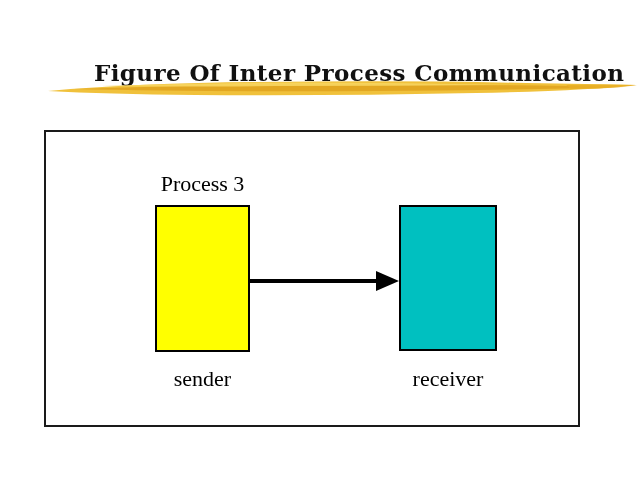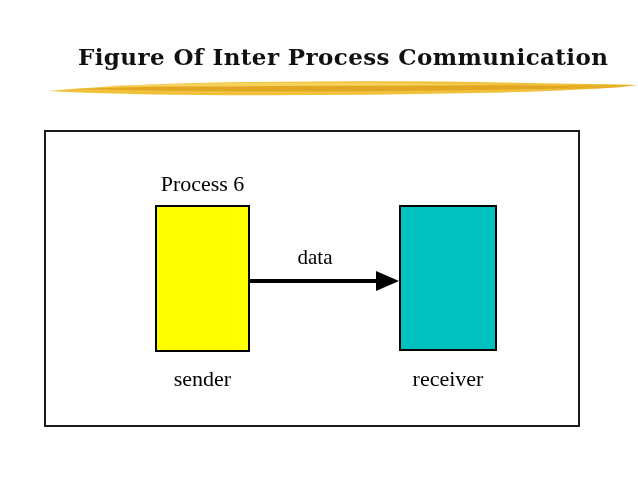--- a/index.html
+++ b/index.html
@@ -13,21 +13,21 @@
     height: 478px;
     background: var(--background, #ffffff);
     overflow: hidden;
     font-family: "Liberation Serif", serif;
     color: #000000;
   }
   .slide-title {
     position: absolute;
     left: 78px;
     top: 44px;
-    margin: 0;
+    margin: 16px;
     font-family: "DejaVu Serif", serif;
     font-weight: bold;
     font-size: 23px;
     line-height: 1.15;
     letter-spacing: 0.4px;
     color: var(--title-text, #111111);
     white-space: nowrap;
   }
   .brush-underline {
     position: absolute;
@@ -121,28 +121,27 @@
 
   <svg class="brush-underline" viewBox="0 0 592 28" preserveAspectRatio="none" aria-hidden="true">
     <path d="M2,19 Q90,11 210,10 Q360,8 480,11 Q545,12 590,13 Q540,19 430,21 Q290,24 150,23 Q60,22 2,19 Z" fill="#EFBE30" opacity="0.95"></path>
     <path d="M28,17 Q160,12 320,12 Q460,13 578,15 Q470,18 330,19 Q160,20 28,17 Z" fill="#DD9E1B" opacity="0.75"></path>
     <path d="M55,14 Q200,9 340,11 Q420,12 470,13 Q350,14 230,14 Q120,15 55,14 Z" fill="#F7D561" opacity="0.9"></path>
     <path d="M520,13 Q560,12 591,13 Q565,17 525,17 Z" fill="#E8AE25" opacity="0.85"></path>
   </svg>
 
   <div class="diagram-frame">
 
-    <div class="proc-label label-process1">Process 6</div>
+    <div class="proc-label label-process1">Process 3</div>
 
 
     <div class="proc-box box-sender"></div>
 
     <div class="proc-box box-receiver"></div>
 
-    <div class="label-data">data</div>
 
     <div class="arrow-shaft"></div>
 
     <div class="arrow-head"></div>
 
     <div class="bottom-label label-receiver">receiver</div>
 
     <div class="bottom-label label-sender">sender</div>
 
   </div>

